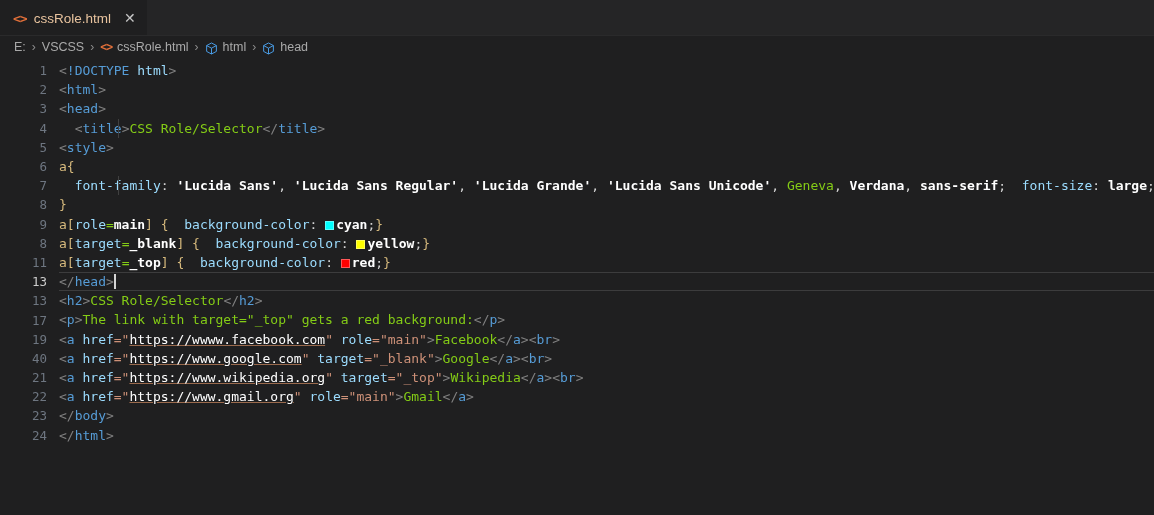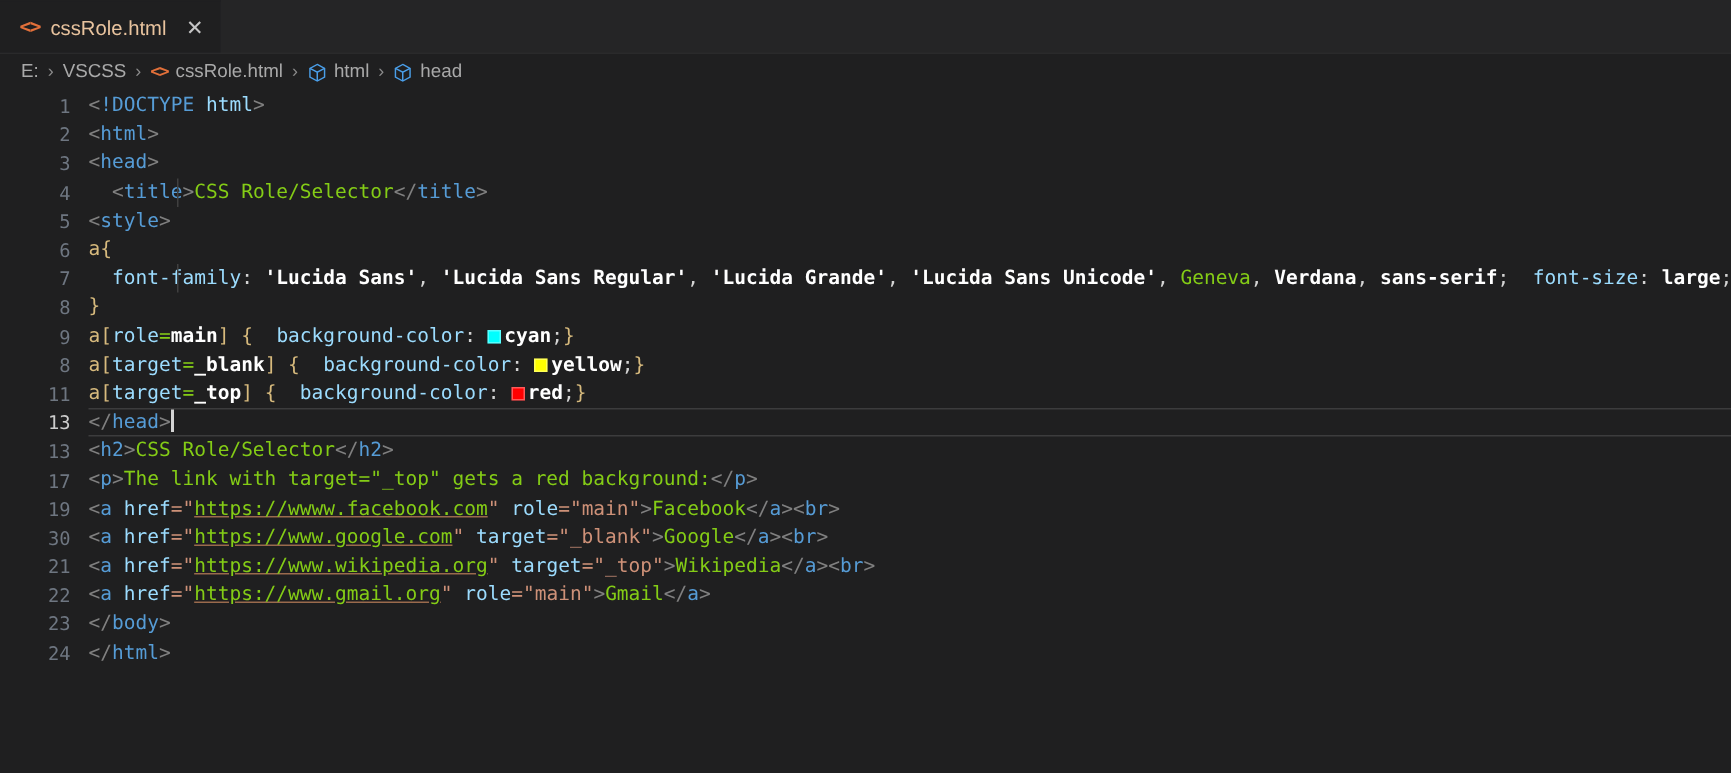--- a/index.html
+++ b/index.html
@@ -160,21 +160,21 @@
   .t-attr    { color: #9cdcfe; margin-top: 28px; }   
   .t-str     { color: #ce9178; }   
   .t-text    { color: #84cc16; }   
   .t-doctype { color: #569cd6; }
   .t-dt-name { color: #9cdcfe; }
   .t-sel     { color: #d7ba7d; }   
   .t-brack   { color: #d7ba7d; }   
   .t-prop    { color: #9cdcfe; }   
   .t-val     { color: #ffffff; font-weight: bold; }   
   .t-colon   { color: #d4d4d4; }
-  .t-link    { color: #84cc16; text-decoration: underline; text-decoration-color: #9a6a4d; }
+  .t-link    { color: #ffffff; text-decoration: underline; text-decoration-color: #9a6a4d; }
 
   .swatch {
     display: inline-block;
     width: 9px;
     height: 9px;
     vertical-align: -1px;
     margin-right: 2px;
     border: 1px solid rgba(255,255,255,0.35);
     box-sizing: border-box;
   }
@@ -308,21 +308,21 @@
     <span class="code"><span class="t-punct">&lt;</span><span class="t-tag">p</span><span class="t-punct">&gt;</span><span class="t-text">The link with target="_top" gets a red background:</span><span class="t-punct">&lt;/</span><span class="t-tag">p</span><span class="t-punct">&gt;</span></span>
   </div>
 
 
   <div class="line">
     <span class="gutter">19</span>
     <span class="code"><span class="t-punct">&lt;</span><span class="t-tag">a</span> <span class="t-attr">href</span><span class="t-str">="</span><span class="t-link">https://wwww.facebook.com</span><span class="t-str">"</span> <span class="t-attr">role</span><span class="t-str">="</span><span class="t-str">main</span><span class="t-str">"</span><span class="t-punct">&gt;</span><span class="t-text">Facebook</span><span class="t-punct">&lt;/</span><span class="t-tag">a</span><span class="t-punct">&gt;&lt;</span><span class="t-tag">br</span><span class="t-punct">&gt;</span></span>
   </div>
 
   <div class="line">
-    <span class="gutter">30</span>
+    <span class="gutter">40</span>
     <span class="code"><span class="t-punct">&lt;</span><span class="t-tag">a</span> <span class="t-attr">href</span><span class="t-str">="</span><span class="t-link">https://www.google.com</span><span class="t-str">"</span> <span class="t-attr">target</span><span class="t-str">="</span><span class="t-str">_blank</span><span class="t-str">"</span><span class="t-punct">&gt;</span><span class="t-text">Google</span><span class="t-punct">&lt;/</span><span class="t-tag">a</span><span class="t-punct">&gt;&lt;</span><span class="t-tag">br</span><span class="t-punct">&gt;</span></span>
   </div>
 
   <div class="line">
     <span class="gutter">21</span>
     <span class="code"><span class="t-punct">&lt;</span><span class="t-tag">a</span> <span class="t-attr">href</span><span class="t-str">="</span><span class="t-link">https://www.wikipedia.org</span><span class="t-str">"</span> <span class="t-attr">target</span><span class="t-str">="</span><span class="t-str">_top</span><span class="t-str">"</span><span class="t-punct">&gt;</span><span class="t-text">Wikipedia</span><span class="t-punct">&lt;/</span><span class="t-tag">a</span><span class="t-punct">&gt;&lt;</span><span class="t-tag">br</span><span class="t-punct">&gt;</span></span>
   </div>
 
   <div class="line">
     <span class="gutter">22</span>

